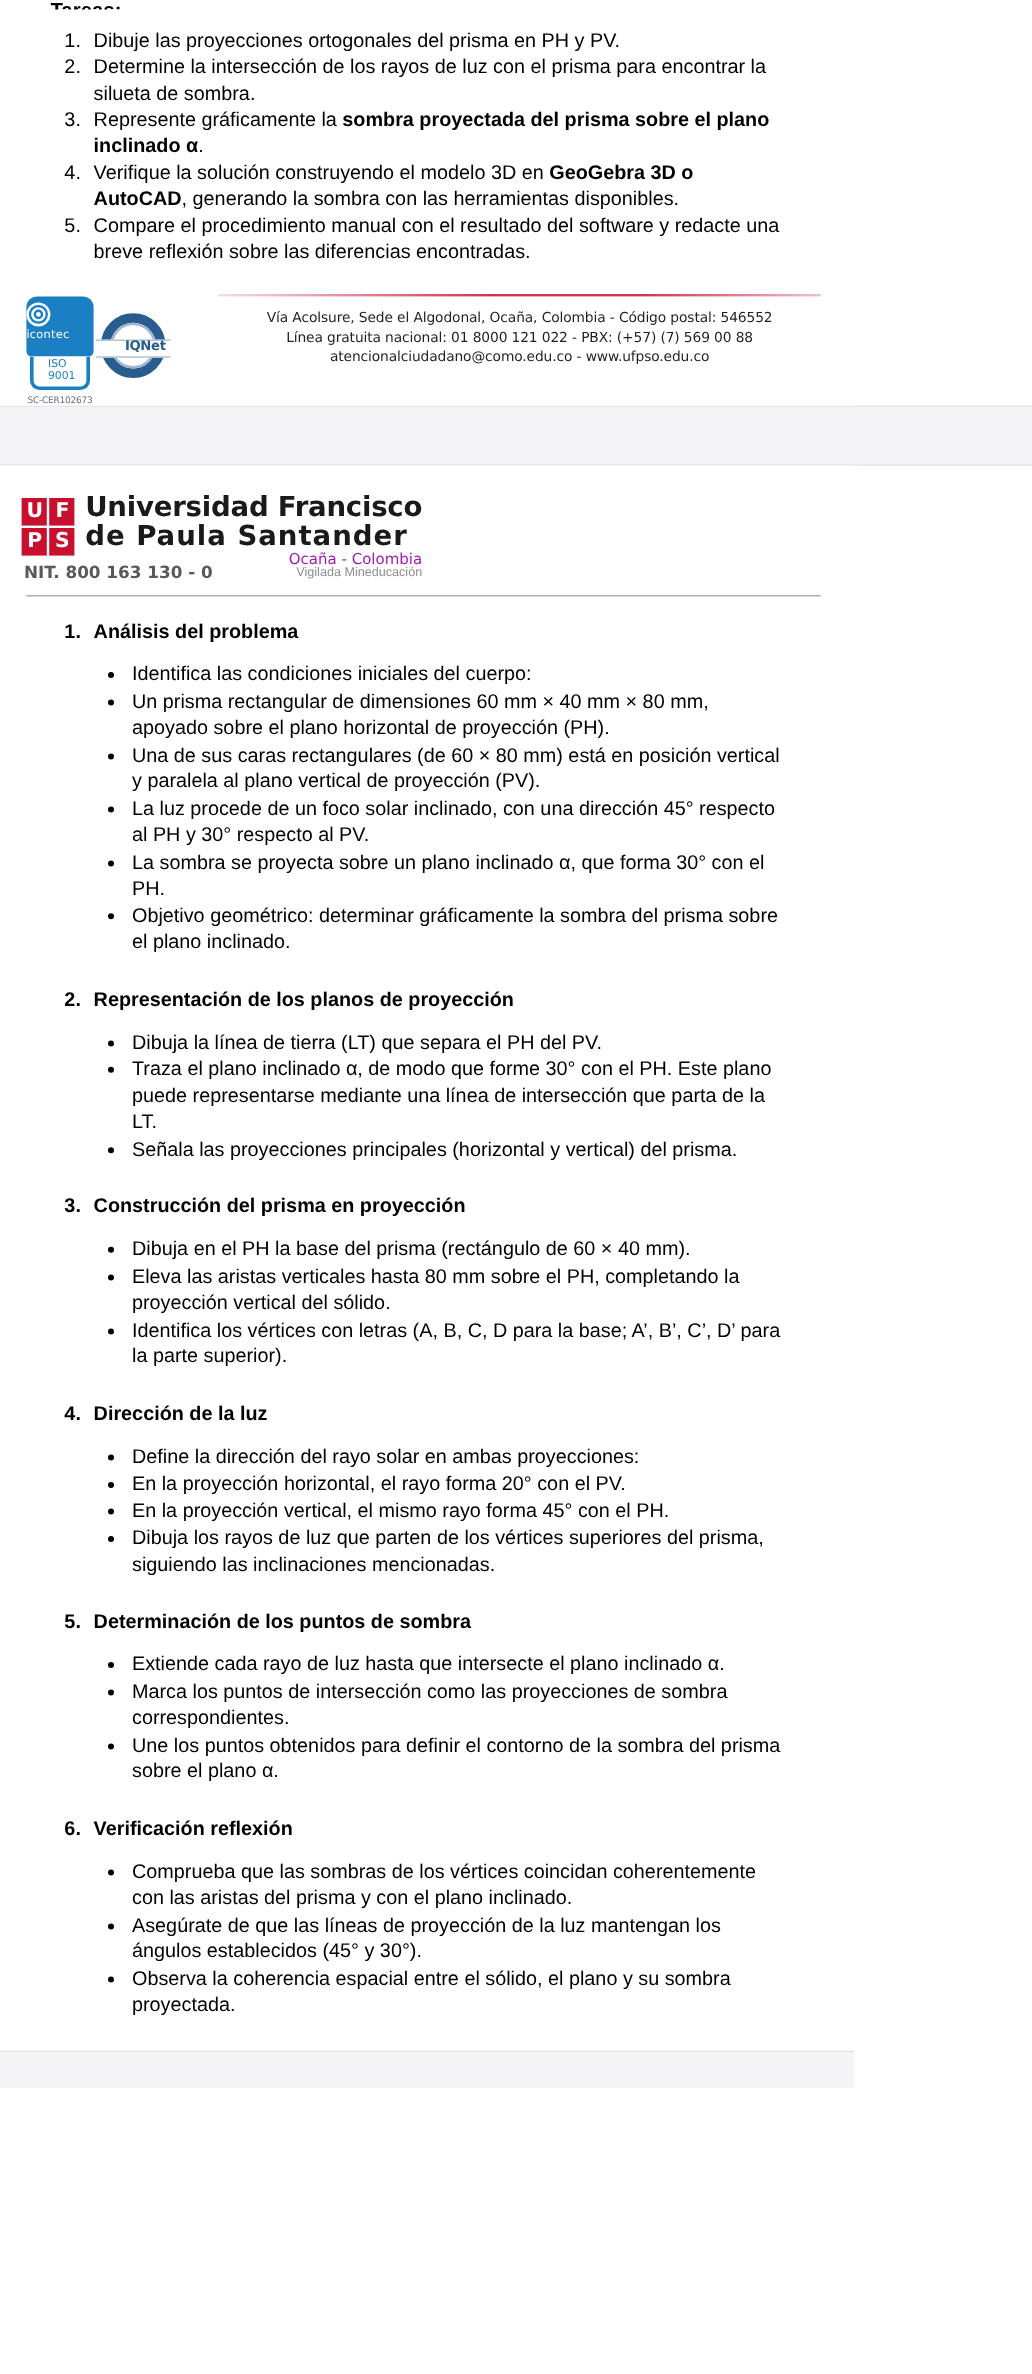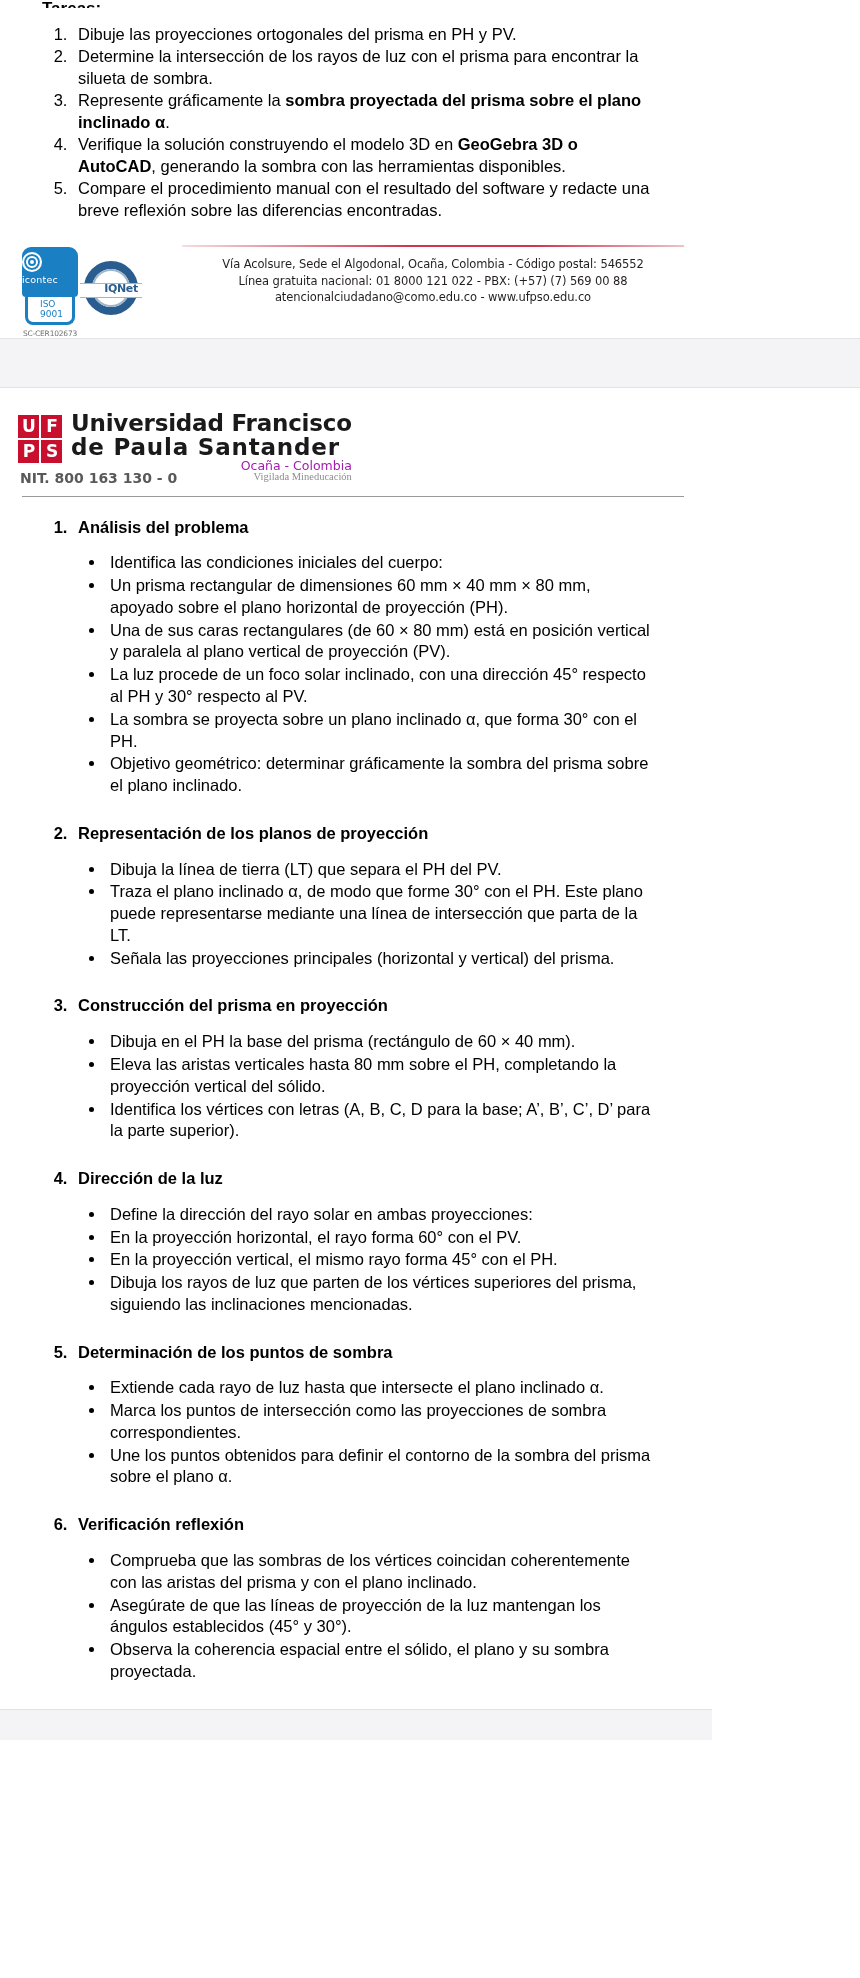--- a/index.html
+++ b/index.html
@@ -244,21 +244,21 @@
   .ufps-line2 { letter-spacing: 0.8px; }
   .ufps-sub {
     text-align: right;
     font-family: "DejaVu Sans", sans-serif;
     font-size: 12.5px;
     color: #a21caf;
     margin-top: -1px;
   }
   .ufps-sub2 {
     text-align: right;
-    font-family: Liberation Serif, serif;
+    font-family: Liberation Sans, sans-serif;
     font-size: 10.5px;
     color: #8d8d8d;
     margin-top: 0px;
   }
   .nit-row {
     display: flex;
     align-items: flex-start;
     margin-top: -13px;
     padding-left: 2px;
     font-weight: bold;
@@ -409,21 +409,21 @@
             <li>Traza el plano inclinado α, de modo que forme 30° con el PH. Este plano puede representarse mediante una línea de intersección que parta de la LT.</li>
             <li>Señala las proyecciones principales (horizontal y vertical) del prisma.</li>
           </ul></li>
         <li><span class="step-title">Construcción del prisma en proyección</span><ul class="bullets">
             <li>Dibuja en el PH la base del prisma (rectángulo de 60 × 40 mm).</li>
             <li>Eleva las aristas verticales hasta 80 mm sobre el PH, completando la proyección vertical del sólido.</li>
             <li>Identifica los vértices con letras (A, B, C, D para la base; A’, B’, C’, D’ para la parte superior).</li>
           </ul></li>
         <li><span class="step-title">Dirección de la luz</span><ul class="bullets">
             <li>Define la dirección del rayo solar en ambas proyecciones:</li>
-            <li>En la proyección horizontal, el rayo forma 60° con el PV.</li>
+            <li>En la proyección horizontal, el rayo forma 20° con el PV.</li>
             <li>En la proyección vertical, el mismo rayo forma 45° con el PH.</li>
             <li>Dibuja los rayos de luz que parten de los vértices superiores del prisma, siguiendo las inclinaciones mencionadas.</li>
           </ul></li>
         <li><span class="step-title">Determinación de los puntos de sombra</span><ul class="bullets">
             <li>Extiende cada rayo de luz hasta que intersecte el plano inclinado α.</li>
             <li>Marca los puntos de intersección como las proyecciones de sombra correspondientes.</li>
             <li>Une los puntos obtenidos para definir el contorno de la sombra del prisma sobre el plano α.</li>
           </ul></li>
         <li><span class="step-title">Verificación reflexión</span><ul class="bullets">
             <li>Comprueba que las sombras de los vértices coincidan coherentemente con las aristas del prisma y con el plano inclinado.</li>

